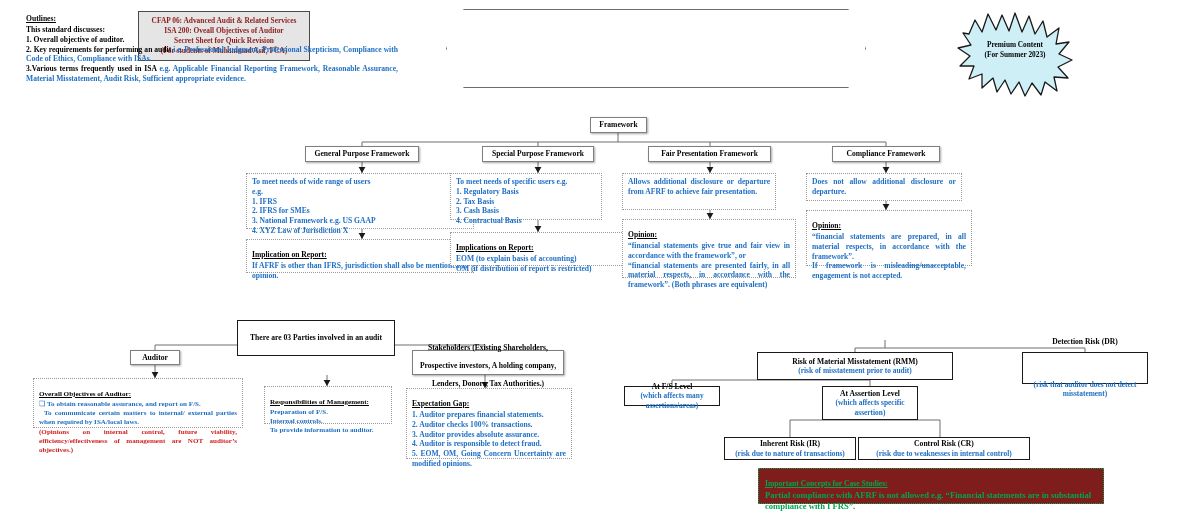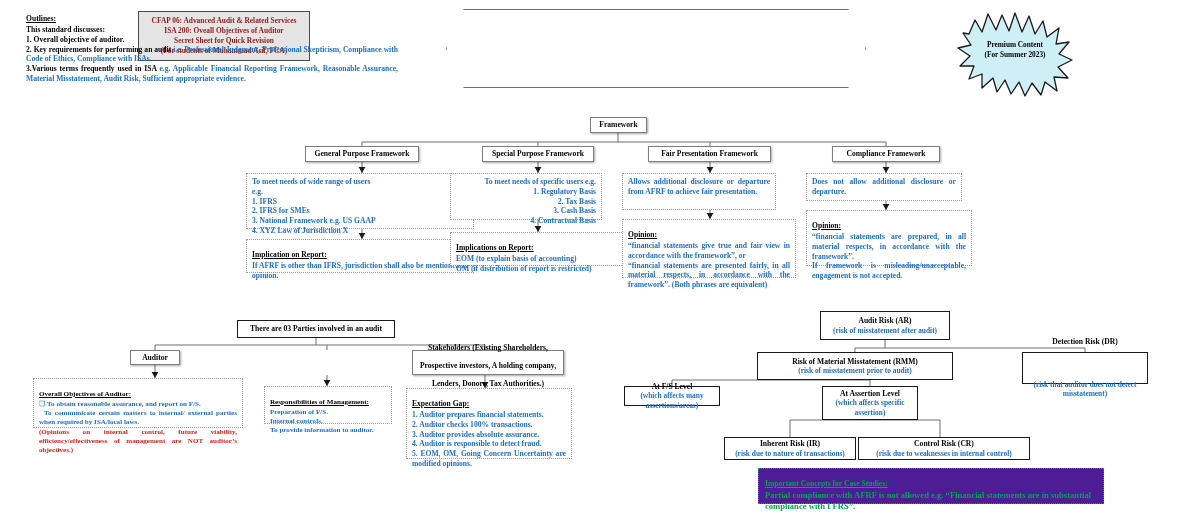--- a/index.html
+++ b/index.html
@@ -184,21 +184,21 @@
     <div class="f75 t-blue">1. IFRS</div>
     <div class="f75 t-blue">2. IFRS for SMEs</div>
     <div class="f75 t-blue">3. National Framework e.g. US GAAP</div>
     <div class="f75 t-blue">4. XYZ Law of Jurisdiction X</div>
   </div>
   <div class="box dotbox" style="left:246px;top:239px;width:228px;height:34px;">
     <div class="f75 t-black u" style="display:inline-block">Implication on Report:</div>
     <div class="f75 t-blue just">If AFRF is other than IFRS, jurisdiction shall also be mentioned in opinion.</div>
   </div>
 
-  <div class="box dotbox" style="left:450px;top:173px;width:152px;height:47px;text-align:right;">
+  <div class="box dotbox" style="left:450px;top:173px;width:152px;height:47px;">
     <div class="f75 t-blue">To meet needs of specific users e.g.</div>
     <div class="f75 t-blue">1. Regulatory Basis</div>
     <div class="f75 t-blue">2. Tax Basis</div>
     <div class="f75 t-blue">3. Cash Basis</div>
     <div class="f75 t-blue">4. Contractual Basis</div>
   </div>
   <div class="box dotbox" style="left:450px;top:232px;width:174px;height:34px;">
     <div class="f75 t-black u" style="display:inline-block">Implications on Report:</div>
     <div class="f75 t-blue">EOM (to explain basis of accounting)</div>
     <div class="f75 t-blue">OM (if distribution of report is restricted)</div>
@@ -215,21 +215,21 @@
 
   <div class="box dotbox" style="left:806px;top:173px;width:156px;height:28px;">
     <div class="f75 t-blue just">Does not allow additional disclosure or departure.</div>
   </div>
   <div class="box dotbox" style="left:806px;top:210px;width:166px;height:56px;">
     <div class="f75 t-black u" style="display:inline-block">Opinion:</div>
     <div class="f75 t-blue just">“financial statements are prepared, in all material respects, in accordance with the framework”.</div>
     <div class="f75 t-blue just">If framework is misleading/unacceptable, engagement is not accepted.</div>
   </div>
 
-  <div class="box darkbox" style="left:237px;top:320px;width:158px;height:18px;">
+  <div class="box darkbox" style="left:237px;top:320px;width:158px;height:36px;">
     <span class="lbl">There are 03 Parties involved in an audit</span>
   </div>
 
   <div class="box hardbox" style="left:130px;top:350px;width:50px;height:15px;">
     <span class="lbl">Auditor</span>
   </div>
 
 
   <div class="box hardbox" style="left:412px;top:350px;width:152px;height:25px;padding:1px 3px;">
     <div class="ctr">
@@ -256,24 +256,20 @@
 
   <div class="box dotbox" style="left:406px;top:388px;width:166px;height:71px;">
     <div class="f75 t-black u" style="display:inline-block">Expectation Gap:</div>
     <div class="f75 t-blue">1. Auditor prepares financial statements.</div>
     <div class="f75 t-blue">2. Auditor checks 100% transactions.</div>
     <div class="f75 t-blue">3. Auditor provides absolute assurance.</div>
     <div class="f75 t-blue">4. Auditor is responsible to detect fraud.</div>
     <div class="f75 t-blue just">5. EOM, OM, Going Concern Uncertainty are modified opinions.</div>
   </div>
 
-  <div class="box darkbox" style="left:820px;top:311px;width:130px;height:29px;">
-    <span class="lbl">Audit Risk (AR)</span>
-    <span class="sub">(risk of misstatement after audit)</span>
-  </div>
 
   <div class="box darkbox" style="left:757px;top:352px;width:196px;height:28px;">
     <span class="lbl">Risk of Material Misstatement (RMM)</span>
     <span class="sub">(risk of misstatement prior to audit)</span>
   </div>
 
   <div class="box darkbox" style="left:1022px;top:352px;width:126px;height:32px;gap:33px;">
     <span class="lbl">Detection Risk (DR)</span>
     <span class="sub">(risk that auditor does not detect misstatement)</span>
   </div>
@@ -291,18 +287,18 @@
   <div class="box darkbox" style="left:724px;top:437px;width:132px;height:23px;">
     <span class="lbl">Inherent Risk (IR)</span>
     <span class="sub">(risk due to nature of transactions)</span>
   </div>
 
   <div class="box darkbox" style="left:858px;top:437px;width:172px;height:23px;">
     <span class="lbl">Control Risk (CR)</span>
     <span class="sub">(risk due to weaknesses in internal control)</span>
   </div>
 
-  <div class="box" style="left:758px;top:468px;width:346px;height:36px;border:1px dotted #00a550;background:#4c1d95;padding:3px 6px;box-sizing:border-box;">
+  <div class="box" style="left:758px;top:468px;width:346px;height:36px;border:1px dotted #00a550;background:#7f1d1d;padding:3px 6px;box-sizing:border-box;">
     <div class="f75 t-green u" style="display:inline-block">Important Concepts for Case Studies:</div>
     <div class="f85 t-green">Partial compliance with AFRF is not allowed e.g. “Financial statements are in substantial compliance with I FRS”.</div>
   </div>
 
 </div>
 
 </body></html>

